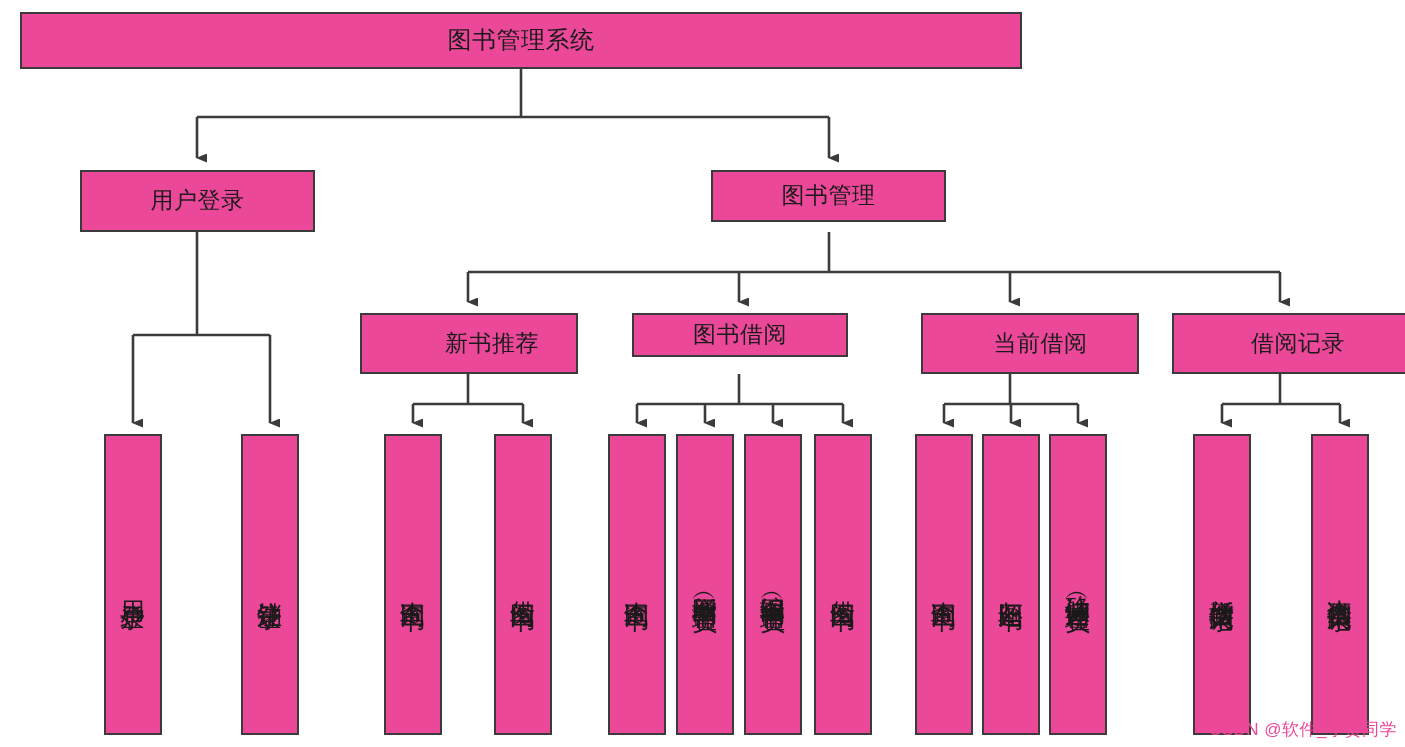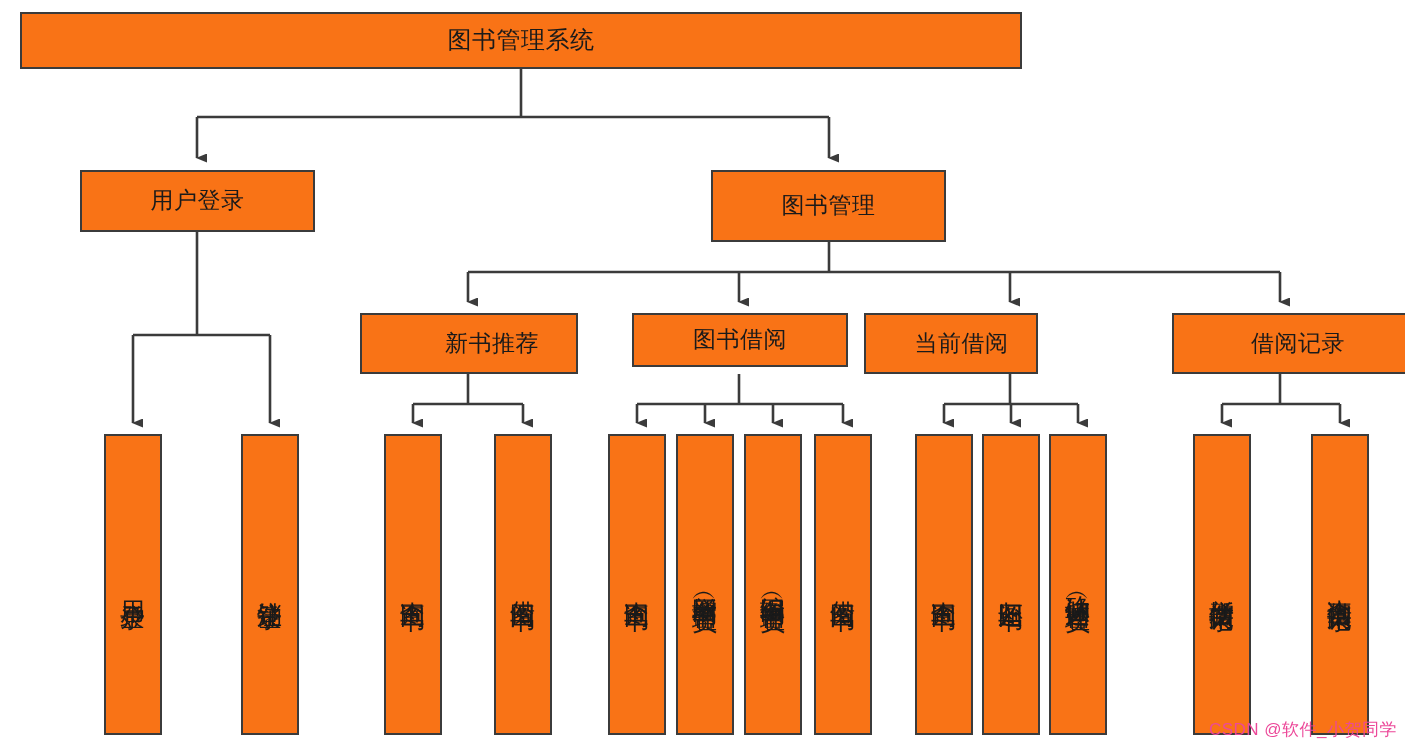--- a/index.html
+++ b/index.html
@@ -24,21 +24,21 @@
     top: 0;
     width: 1405px;
     height: 747px;
     pointer-events: none;
   }
 
   
   .node {
     position: absolute;
     box-sizing: border-box;
-    background: #f97316;
+    background: #ec4899;
     border: 2.5px solid #3b3b3b;
     display: flex;
     align-items: center;
     justify-content: center;
     color: #1a1a1a;
     z-index: 2;
   }
   .node .label {
     display: block;
     text-align: center;
@@ -135,31 +135,31 @@
     </g>
   </svg>
 
   <div class="node h-node root" style="left:20px; top:12px; width:1002px; height:57px;">
     <span class="label">图书管理系统</span>
   </div>
 
   <div class="node h-node" style="left:80px; top:170px; width:235px; height:62px;">
     <span class="label">用户登录</span>
   </div>
-  <div class="node h-node" style="left:711px; top:170px; width:235px; height:72px;">
+  <div class="node h-node" style="left:711px; top:170px; width:235px; height:52px;">
     <span class="label">图书管理</span>
   </div>
 
   <div class="node h-node" style="left:360px; top:313px; width:218px; height:61px;padding-left:46px;">
     <span class="label">新书推荐</span>
   </div>
-  <div class="node h-node" style="left:632px; top:313px; width:216px; height:54px;">
+  <div class="node h-node" style="left:632px; top:313px; width:216px; height:44px;">
     <span class="label">图书借阅</span>
   </div>
-  <div class="node h-node" style="left:864px; top:313px; width:174px; height:61px;padding-left:21px;">
+  <div class="node h-node" style="left:921px; top:313px; width:218px; height:61px;padding-left:21px;">
     <span class="label">当前借阅</span>
   </div>
   <div class="node h-node" style="left:1172px; top:313px; width:252px; height:61px;">
     <span class="label">借阅记录</span>
   </div>
 
   <div class="node v-node" style="left:104px; top:434px; width:58px; height:301px;">
     <span class="label">用户登录</span>
   </div>
   <div class="node v-node" style="left:241px; top:434px; width:58px; height:301px;">

